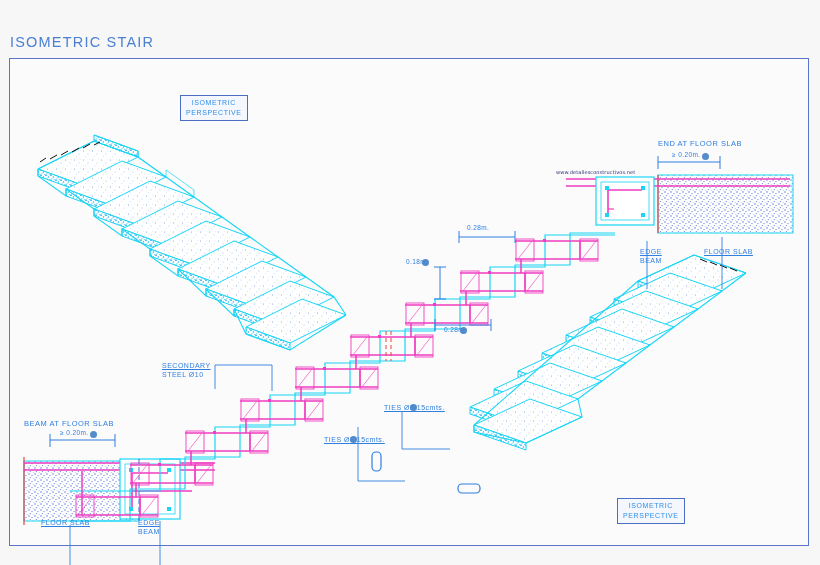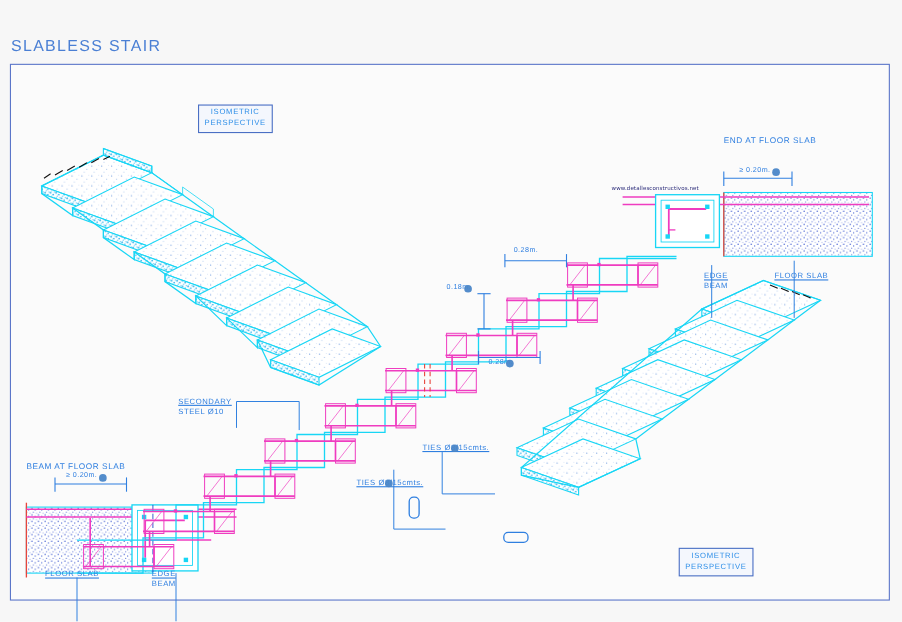--- a/index.html
+++ b/index.html
@@ -23,21 +23,21 @@
   .wm{position:absolute;color:#2c2c7a;font-size:5px;letter-spacing:.1px;white-space:nowrap;
       font-family:"DejaVu Sans",sans-serif;}
   .grip{position:absolute;width:7px;height:7px;border-radius:50%;background:#4a86c8;opacity:.95;}
   svg{position:absolute;left:0;top:0;overflow:visible;}
 </style>
 </head>
 <body>
 
 <div id="root">
 
-  <div id="title">SLABLESS STAIR</div>
+  <div id="title">ISOMETRIC STAIR</div>
 
   <div id="frame">
 
     <svg width="800" height="488" viewBox="0 0 800 488">
       <defs>
 
         <pattern id="speck" width="9" height="9" patternUnits="userSpaceOnUse">
           <rect width="9" height="9" fill="#ffffff"></rect>
           <circle cx="1.5" cy="2" r="0.55" fill="#2e6fd0" opacity=".65"></circle>
           <circle cx="6" cy="5" r="0.5" fill="#2e6fd0" opacity=".5"></circle>
@@ -297,21 +297,21 @@
 
     <div class="boxlbl" style="left:170px;top:36px;">
       <div>ISOMETRIC</div>
       <div>PERSPECTIVE</div>
     </div>
     <div class="boxlbl" style="left:607px;top:439px;">
       <div>ISOMETRIC</div>
       <div>PERSPECTIVE</div>
     </div>
 
-    <div class="lbl" style="left:626px;top:64px;font-size:7.5px;padding-left:22px;">END AT FLOOR SLAB</div>
+    <div class="lbl" style="left:626px;top:80px;font-size:7.5px;padding-left:22px;">END AT FLOOR SLAB</div>
     <div class="lbl" style="left:14px;top:360px;font-size:7.5px;">BEAM AT FLOOR SLAB</div>
 
     <div class="dim" style="left:662px;top:92px;">≥ 0.20m.</div>
     <div class="grip" style="left:692px;top:94px;"></div>
 
     <div class="dim" style="left:50px;top:370px;">≥ 0.20m.</div>
     <div class="grip" style="left:80px;top:372px;"></div>
 
     <div class="dim" style="left:457px;top:165px;">0.28m.</div>
 

